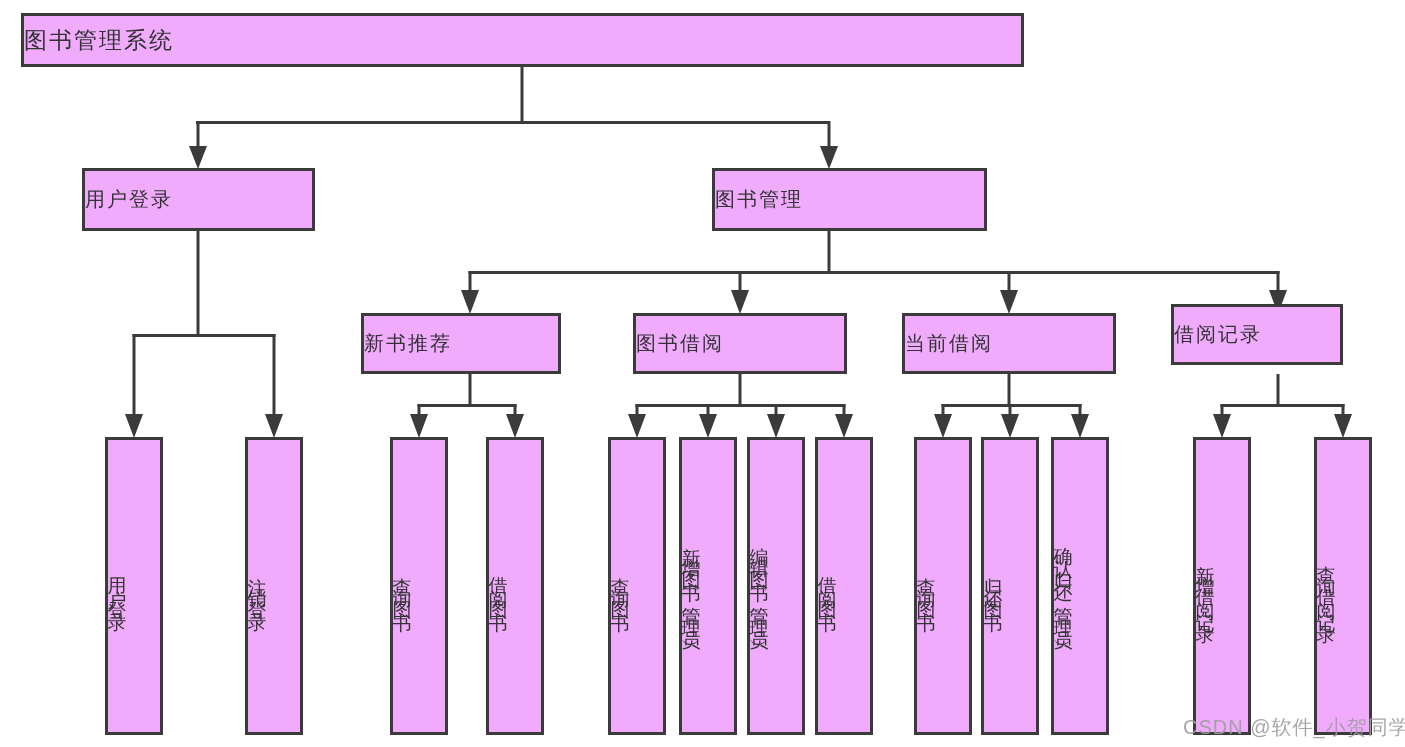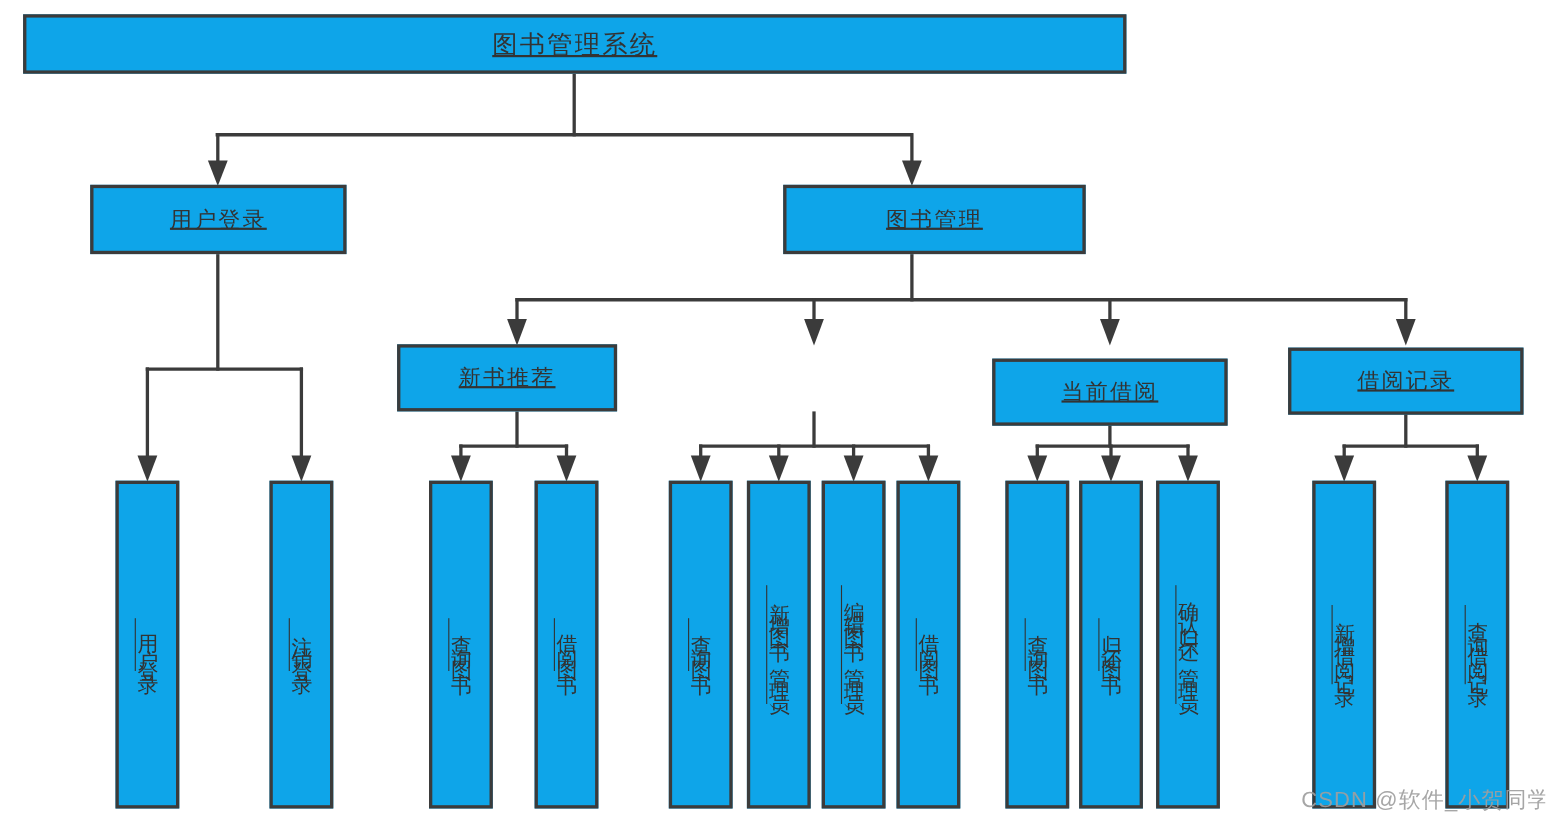--- a/index.html
+++ b/index.html
@@ -10,24 +10,23 @@
     font-family:"Liberation Sans","DejaVu Sans",sans-serif;
     overflow:hidden;
   }
   .wires{position:absolute;left:0;top:0;width:1405px;height:747px;}
   .wires line{stroke:#3b3b3b;stroke-width:3;}
   .wires polygon{fill:#3b3b3b;}
   .box{
     position:absolute;
     box-sizing:border-box;
     border:3px solid #3b3b3b;
-    background:#0ea5e9;
-    display:flex;align-items:center;justify-content:center;
+    background:#f0abfc;
+    display:flex;align-items:center;
     color:#333333;
-    text-decoration:underline;
   }
   .box.h span{font-size:20px;letter-spacing:2px;white-space:nowrap;}
   .box.root span{font-size:23px;letter-spacing:2px;}
   .box.v span{
     writing-mode:vertical-lr;
     text-orientation:mixed;
     font-size:19px;
     letter-spacing:12px;
     line-height:1;
     color:#333333;
@@ -124,24 +123,27 @@
   <div class="box h" style="left:82px;top:168px;width:233px;height:63px">
     <span>用户登录</span>
   </div>
   <div class="box h" style="left:712px;top:168px;width:275px;height:63px">
     <span>图书管理</span>
   </div>
 
   <div class="box h" style="left:361px;top:313px;width:200px;height:61px">
     <span>新书推荐</span>
   </div>
-  <div class="box h" style="left:902px;top:326px;width:214px;height:61px">
+  <div class="box h" style="left:633px;top:313px;width:214px;height:61px">
+    <span>图书借阅</span>
+  </div>
+  <div class="box h" style="left:902px;top:313px;width:214px;height:61px">
     <span>当前借阅</span>
   </div>
-  <div class="box h" style="left:1171px;top:316px;width:214px;height:61px">
+  <div class="box h" style="left:1171px;top:304px;width:172px;height:61px">
     <span>借阅记录</span>
   </div>
 
   <div class="box v leaf" style="left:105px">
     <span>用户登录</span>
   </div>
   <div class="box v leaf" style="left:245px">
     <span>注销登录</span>
   </div>
 

